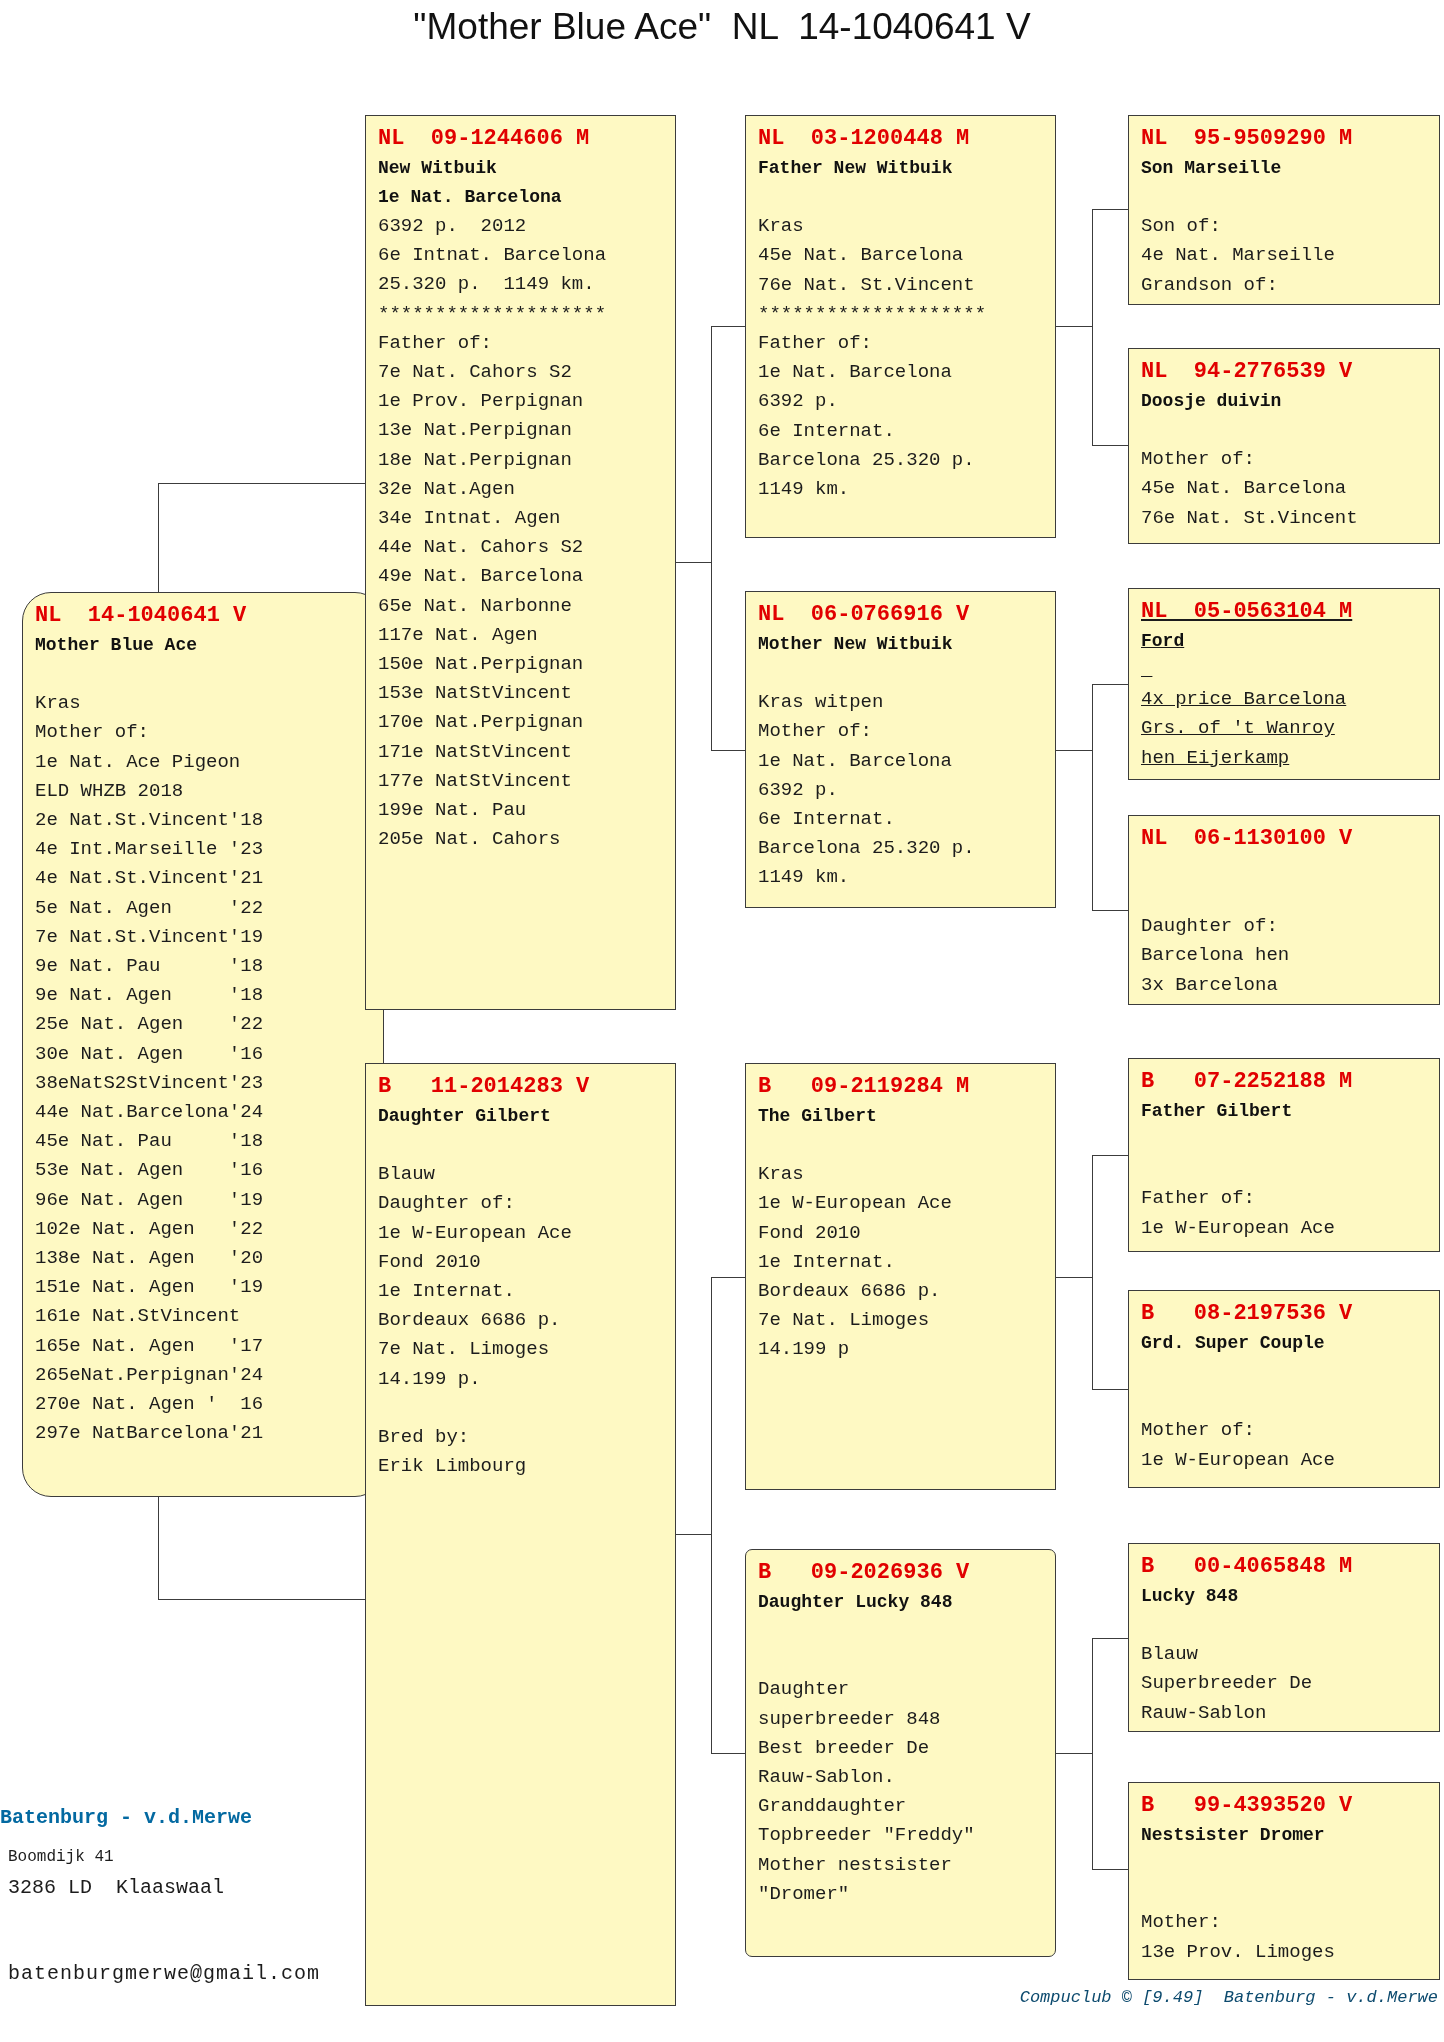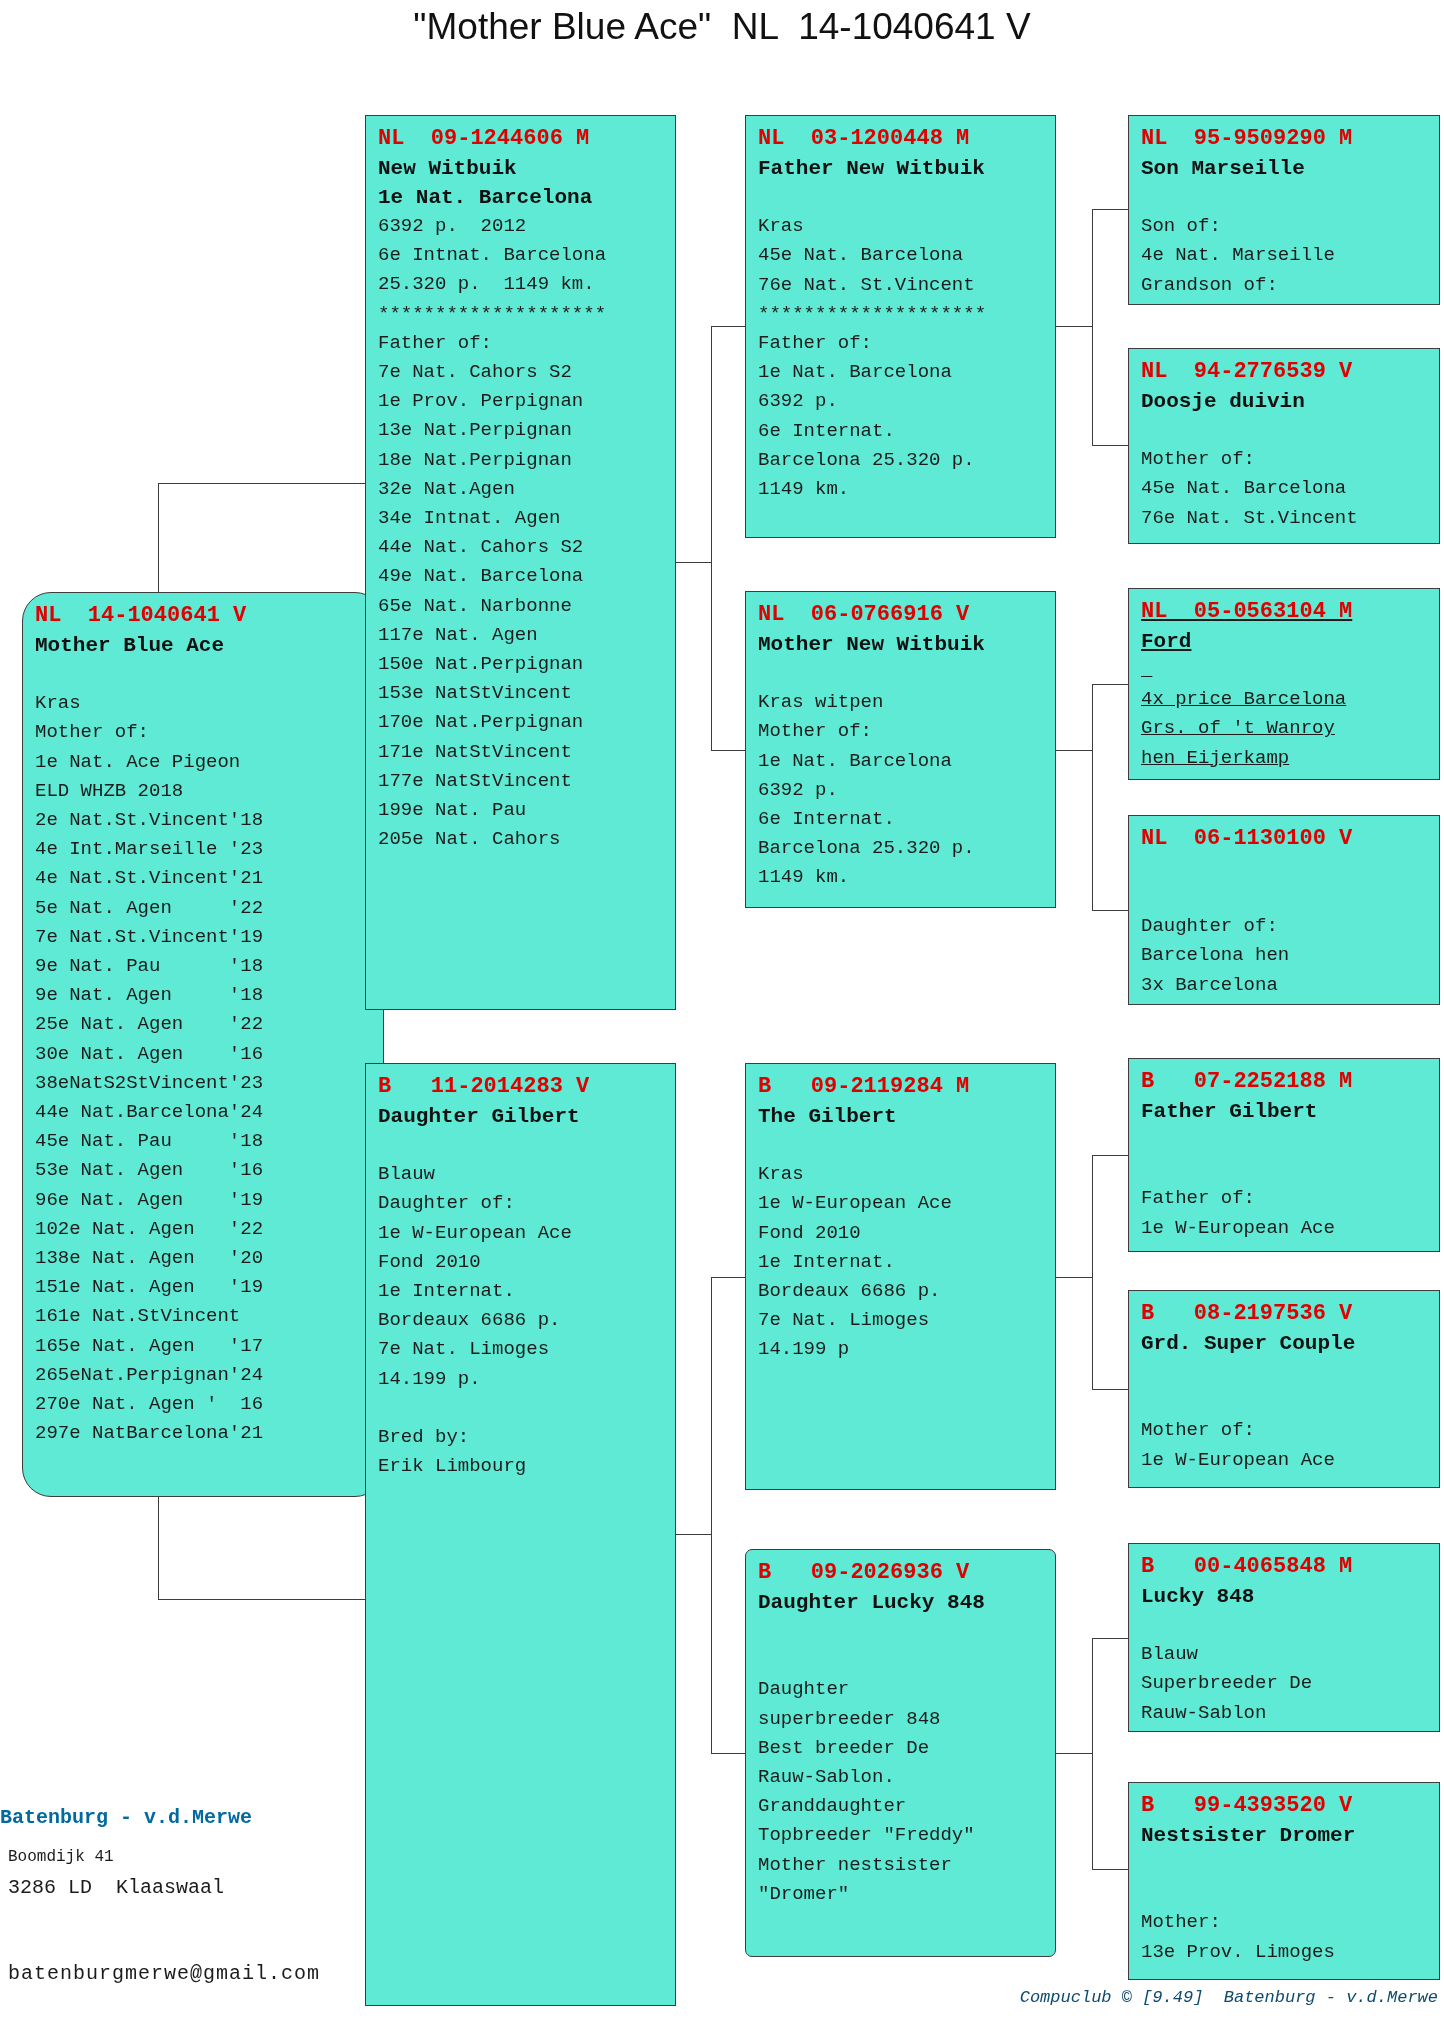--- a/index.html
+++ b/index.html
@@ -1,24 +1,24 @@
 <!DOCTYPE html>
 <html><head>
 <meta charset="utf-8">
 <style>
   html,body{margin:0;padding:0;background:#ffffff;}
   .page{position:relative;width:1444px;height:2042px;background:#ffffff;overflow:hidden;
         font-family:"Liberation Mono","DejaVu Sans Mono",monospace;color:#1c1c1c;}
   .title{position:absolute;top:6px;left:0;width:100%;text-align:center;
          font-family:"Liberation Sans","DejaVu Sans",sans-serif;
          font-size:37px;color:#111;white-space:pre;}
-  .pbox{position:absolute;border:1px solid #3c3c3c;background:#5eead4;box-sizing:border-box;
+  .pbox{position:absolute;border:1px solid #3c3c3c;background:#fef9c3;box-sizing:border-box;
         padding:8px 12px 0 12px;overflow:hidden;}
   .ring{font-size:22px;font-weight:bold;line-height:30px;white-space:pre;color:#e10000;}
-  .bname{font-size:21px;font-weight:bold;line-height:29px;min-height:29px;white-space:pre;color:#111;}
+  .bname{font-size:18px;font-weight:bold;line-height:29px;min-height:29px;white-space:pre;color:#111;}
   .blines .ln{font-size:19px;line-height:29.2px;white-space:pre;color:#1c1c1c;}
   .c-h,.c-v{position:absolute;background:#3c3c3c;}
   .c-h{height:1px;}
   .c-v{width:1px;}
   .breeder-name{position:absolute;left:0;top:1806px;font-size:20px;font-weight:bold;white-space:pre;color:#0369a1;}
   .breeder-addr1{position:absolute;left:8px;top:1848px;font-size:16px;white-space:pre;}
   .breeder-addr2{position:absolute;left:8px;top:1876px;font-size:20px;white-space:pre;}
   .breeder-email{position:absolute;left:8px;top:1962px;font-size:20px;letter-spacing:1px;white-space:pre;}
   .credit{position:absolute;right:6px;top:1988px;font-size:17px;font-style:italic;color:#0c4a6e;white-space:pre;}
 </style>

